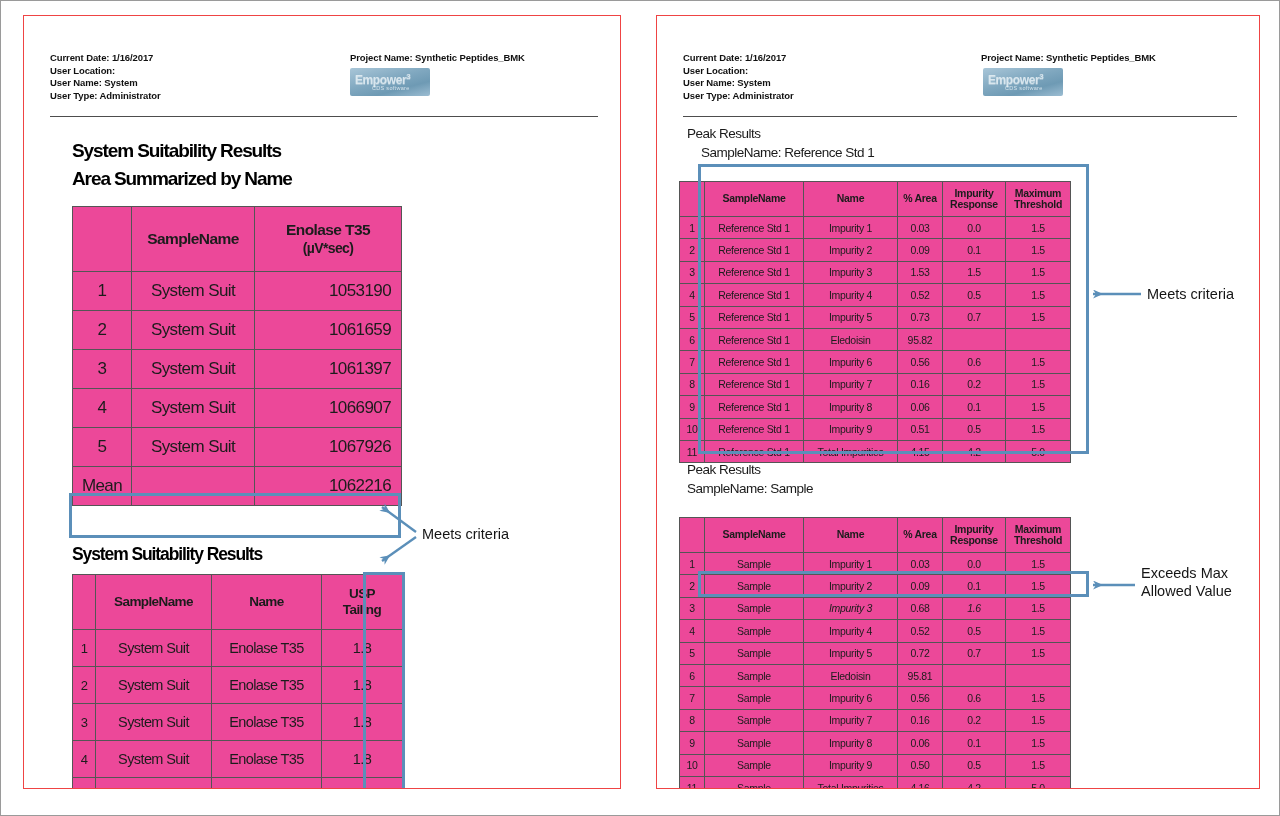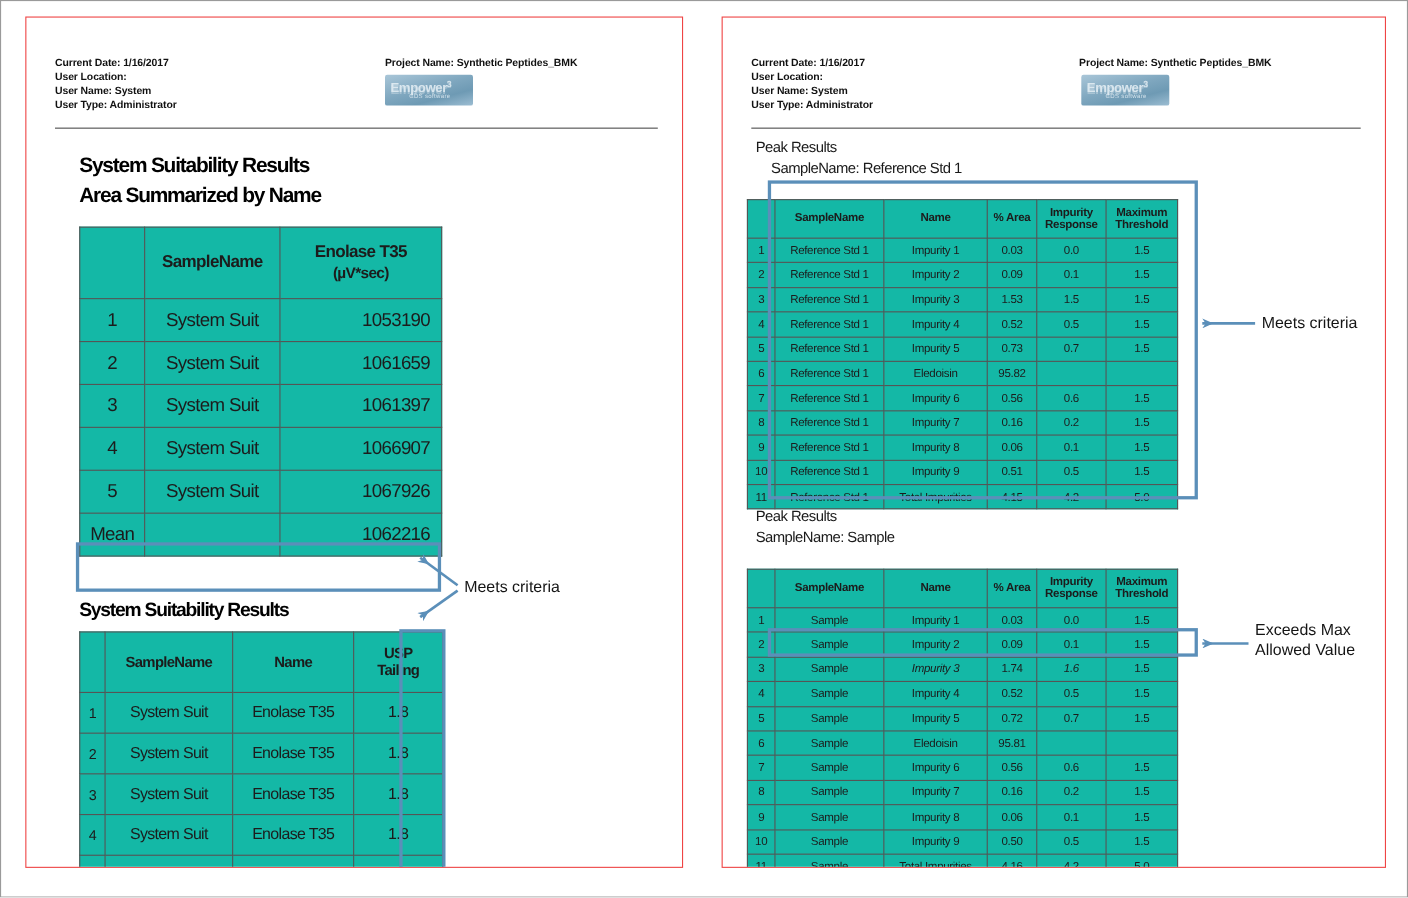--- a/index.html
+++ b/index.html
@@ -85,21 +85,21 @@
   .h-med{
     position:absolute;
     font-size:13.5px; font-weight:normal; letter-spacing:-0.5px;
     color:#1a1a1a; white-space:nowrap;
   }
 
   
   table.rt{
     position:absolute;
     border-collapse:collapse;
-    background:#14b8a6;
+    background:#ec4899;
     table-layout:fixed;
   }
   table.rt td, table.rt th{
     border:1px solid #555;
     padding:0;
     text-align:center;
     vertical-align:middle;
     color:#1c1c1c;
     font-weight:normal;
   }
@@ -453,21 +453,21 @@
               <td class="c-sname">Sample</td>
               <td class="c-pname">Impurity 2</td>
               <td class="c-area">0.09</td>
               <td class="c-resp">0.1</td>
               <td class="c-thr">1.5</td>
             </tr>
             <tr>
               <td class="c-idx">3</td>
               <td class="c-sname">Sample</td>
               <td class="c-pname alert">Impurity 3</td>
-              <td class="c-area">1.74</td>
+              <td class="c-area">0.68</td>
               <td class="c-resp alert">1.6</td>
               <td class="c-thr">1.5</td>
             </tr>
             <tr>
               <td class="c-idx">4</td>
               <td class="c-sname">Sample</td>
               <td class="c-pname">Impurity 4</td>
               <td class="c-area">0.52</td>
               <td class="c-resp">0.5</td>
               <td class="c-thr">1.5</td>

